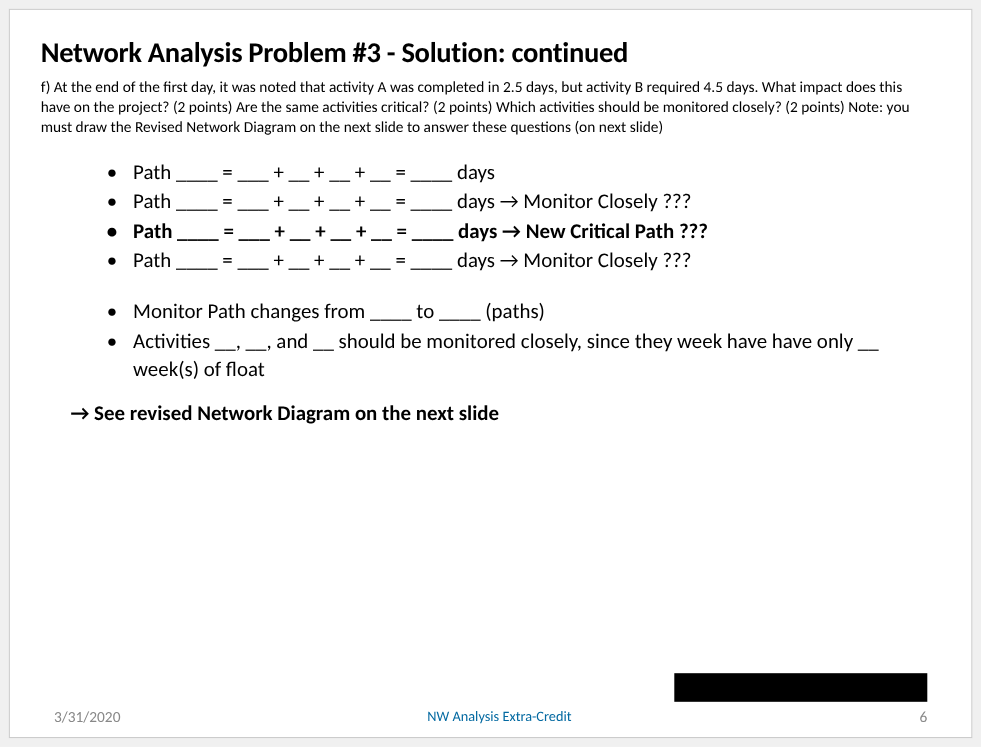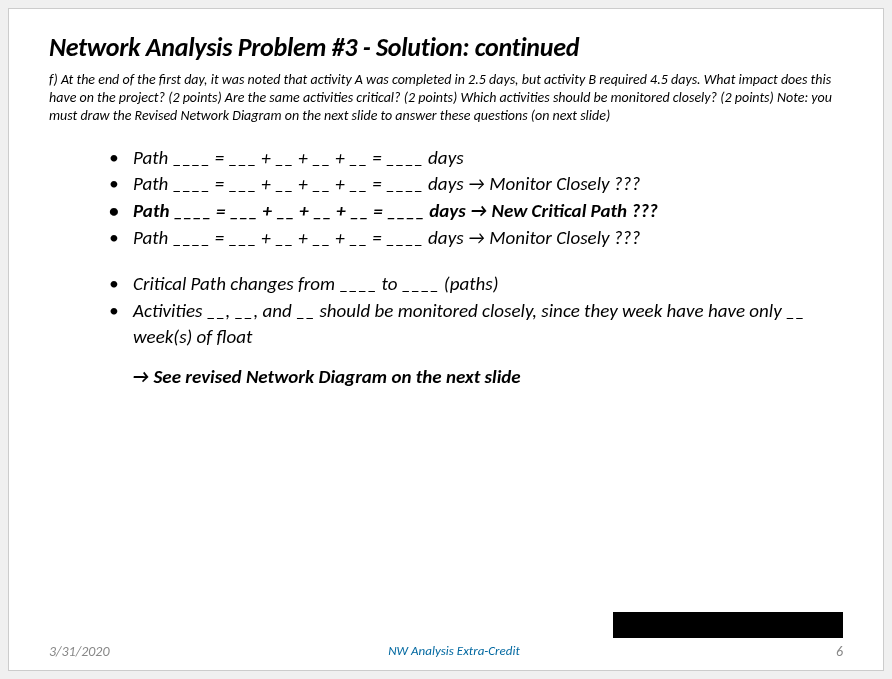--- a/index.html
+++ b/index.html
@@ -16,22 +16,21 @@
       align-items: center;
       justify-content: center;
       padding: 8px;
     }
     .slide-outer {
       background: #fff;
       width: 100%;
       height: 100%;
       border: 1px solid #ccc;
       position: relative;
-      padding: 22px 40px 0 40px;
-      font-style: italic;
+      padding: 22px 40px 0 28px;
     }
     .title {
       font-size: 26px;
       font-weight: bold;
       color: #000;
       margin-bottom: 8px;
       letter-spacing: -0.3px;
     }
     .body-text {
       font-size: 14px;
@@ -64,21 +63,21 @@
     .spacer {
       height: 20px;
     }
     .footer {
       position: absolute;
       bottom: 10px;
       left: 40px;
       right: 40px;
       display: flex;
       justify-content: space-between;
-      align-items: flex-start;
+      align-items: center;
       font-size: 14px;
       color: #888;
     }
     .footer-center {
       position: absolute;
       left: 16px;
       right: 0;
       text-align: center;
       font-size: 13px;
       color: #0369a1;
@@ -89,21 +88,21 @@
     }
     .black-box {
       position: absolute;
       right: 40px;
       bottom: 32px;
       width: 230px;
       height: 26px;
       background: #000;
     }
     .see-revised {
-      margin-left: 83px;
+      margin-left: 27px;
       font-size: 19px;
       font-weight: bold;
       margin-top: 16px;
     }
   </style>
 </head>
 <body>
 
 <div class="slide-outer">
   <div class="title">Network Analysis Problem #3 - Solution: continued</div>
@@ -124,21 +123,21 @@
     </div>
     <div class="bullet-row">
       <span class="bullet-dot">•</span>
       <span class="bullet-text">Path ____ = ___ + __ + __ + __ = ____ days → Monitor Closely ???</span>
     </div>
 
     <div class="spacer"></div>
 
     <div class="bullet-row">
       <span class="bullet-dot">•</span>
-      <span class="bullet-text">Critical Path changes from ____ to ____ (paths)</span>
+      <span class="bullet-text">Monitor Path changes from ____ to ____ (paths)</span>
     </div>
     <div class="bullet-row">
       <span class="bullet-dot">•</span>
       <span class="bullet-text">Activities __, __, and __ should be monitored closely, since they week have have only __ week(s) of float</span>
     </div>
   </div>
 
   <div class="see-revised">→ See revised Network Diagram on the next slide</div>
 
   <div class="black-box"></div>

